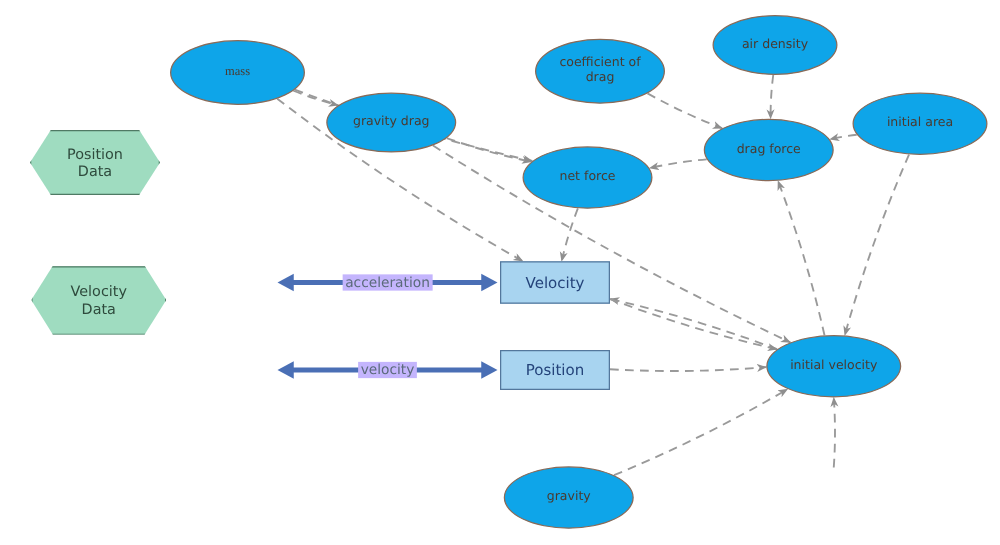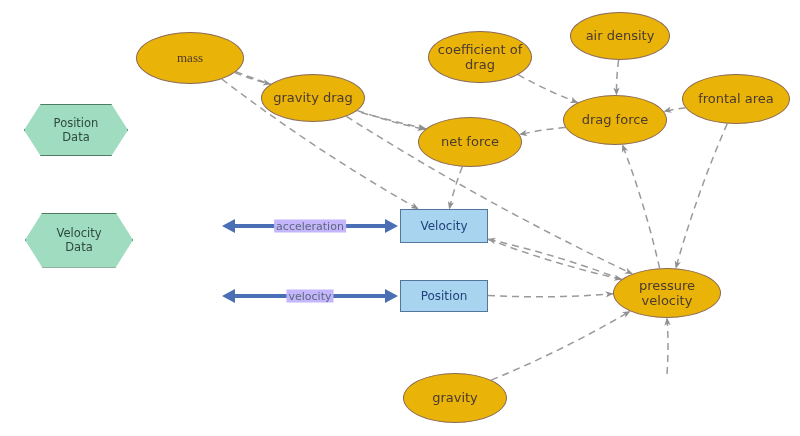--- a/index.html
+++ b/index.html
@@ -34,24 +34,24 @@
     display: flex;
     align-items: center;
     justify-content: center;
     text-align: center;
     box-sizing: border-box;
     line-height: 1.18;
     white-space: pre-line;
   }
   .node-ellipse {
     border-radius: 50%;
-    background: #eab308;
+    background: #0ea5e9;
     border: 1.6px solid #8a6a57;
     color: #4a3a30;
-    font-size: 13px;
+    font-size: 10px;
   }
   .node-rect {
     background: #a8d4f0;
     border: 1.8px solid #53779c;
     color: #24437a;
     font-size: 12px;
   }
   .node-hex {
     background: #9fdcc0;
     border: 1.6px solid #4f7a64;
@@ -128,22 +128,22 @@
   </svg>
 
   <div id="node-layer">
       <div class="node node-ellipse" style="left: 136px; top: 32px; width: 108px; height: 52px; font-family: Liberation Serif, serif;">mass</div>
       <div class="node node-ellipse" style="left: 261px; top: 74px; width: 104px; height: 48px;">gravity drag</div>
       <div class="node node-ellipse" style="left: 428px; top: 31px; width: 104px; height: 52px;">coefficient of
 drag</div>
       <div class="node node-ellipse" style="left: 570px; top: 12px; width: 100px; height: 48px;">air density</div>
       <div class="node node-ellipse" style="left: 418px; top: 117px; width: 104px; height: 50px;">net force</div>
       <div class="node node-ellipse" style="left: 563px; top: 95px; width: 104px; height: 50px;">drag force</div>
-      <div class="node node-ellipse" style="left: 682px; top: 74px; width: 108px; height: 50px;">frontal area</div>
-      <div class="node node-ellipse" style="left: 613px; top: 268px; width: 108px; height: 50px;">pressure velocity</div>
+      <div class="node node-ellipse" style="left: 682px; top: 74px; width: 108px; height: 50px;">initial area</div>
+      <div class="node node-ellipse" style="left: 613px; top: 268px; width: 108px; height: 50px;">initial velocity</div>
       <div class="node node-ellipse" style="left: 403px; top: 373px; width: 104px; height: 50px;">gravity</div>
       <div class="node node-rect" style="left: 400px; top: 209px; width: 88px; height: 34px;">Velocity</div>
       <div class="node node-rect" style="left: 400px; top: 280px; width: 88px; height: 32px;">Position</div>
       <div class="node-hex-wrap" style="left: 24px; top: 104px; width: 104px; height: 52px;">
         <div class="node node-hex" style="left: 0px; top: 0px; width: 104px; height: 52px;"></div>
         <div class="hexinner" style="font-size: 11.5px; color: rgb(46, 74, 60);">Position
 Data</div>
       </div>
       <div class="node-hex-wrap" style="left: 25px; top: 212.5px; width: 108px; height: 55px;">
         <div class="node node-hex" style="left: 0px; top: 0px; width: 108px; height: 55px;"></div>

